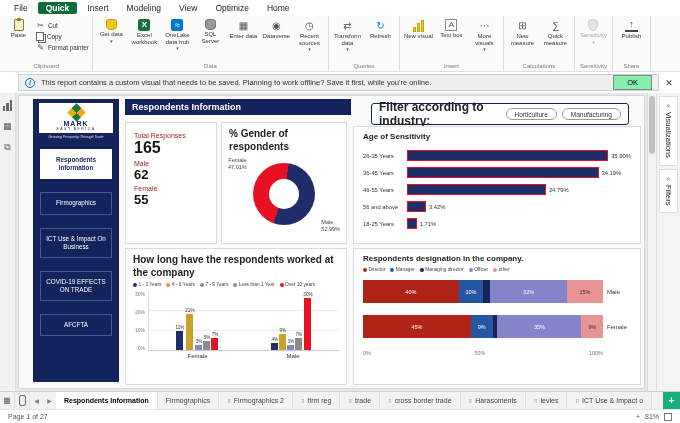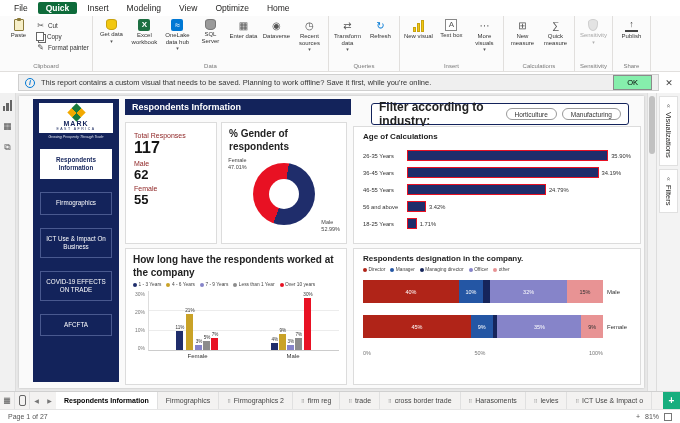--- a/index.html
+++ b/index.html
@@ -336,42 +336,42 @@
         <div class="ptitle">Respondents Information</div>
 
         <div class="filterbox">
           <span class="filterlabel">Filter according to industry:</span>
           <span class="fbtn">Horticulture</span>
           <span class="fbtn">Manufacturing</span>
         </div>
 
         <div class="card kpicard">
           <div class="kpilabel">Total Responses</div>
-          <div class="kpival-l">117</div>
+          <div class="kpival-l">165</div>
           <div class="kpilabel">Male</div>
           <div class="kpival">62</div>
           <div class="kpilabel">Female</div>
           <div class="kpival">55</div>
         </div>
 
         <div class="card donutcard">
           <div class="ctitle">% Gender of respondents</div>
           <div class="donut" style="background: conic-gradient(from 200deg, rgb(232, 17, 35) 0%, rgb(232, 17, 35) 47.01%, rgb(31, 45, 107) 47.01%, rgb(31, 45, 107) 100%);"></div>
           <div class="dlab dlab-f">
             <div>Female</div>
             <div>47.01%</div>
           </div>
           <div class="dlab dlab-m">
             <div>Male</div>
             <div>52.99%</div>
           </div>
         </div>
 
         <div class="card agecard">
-          <div class="ctitle">Age of Calculations</div>
+          <div class="ctitle">Age of Sensitivity</div>
           <div class="agerows">
               <div class="age-row">
        <span class="age-cat">26-35 Years</span>
        <span class="age-track">
          <span class="age-bar" style="width:89.8%;background:#1f2d6b;border-color:#e81123"></span>
          <span class="age-val">35.90%</span>
        </span>
      </div>
               <div class="age-row">
        <span class="age-cat">36-45 Years</span>

